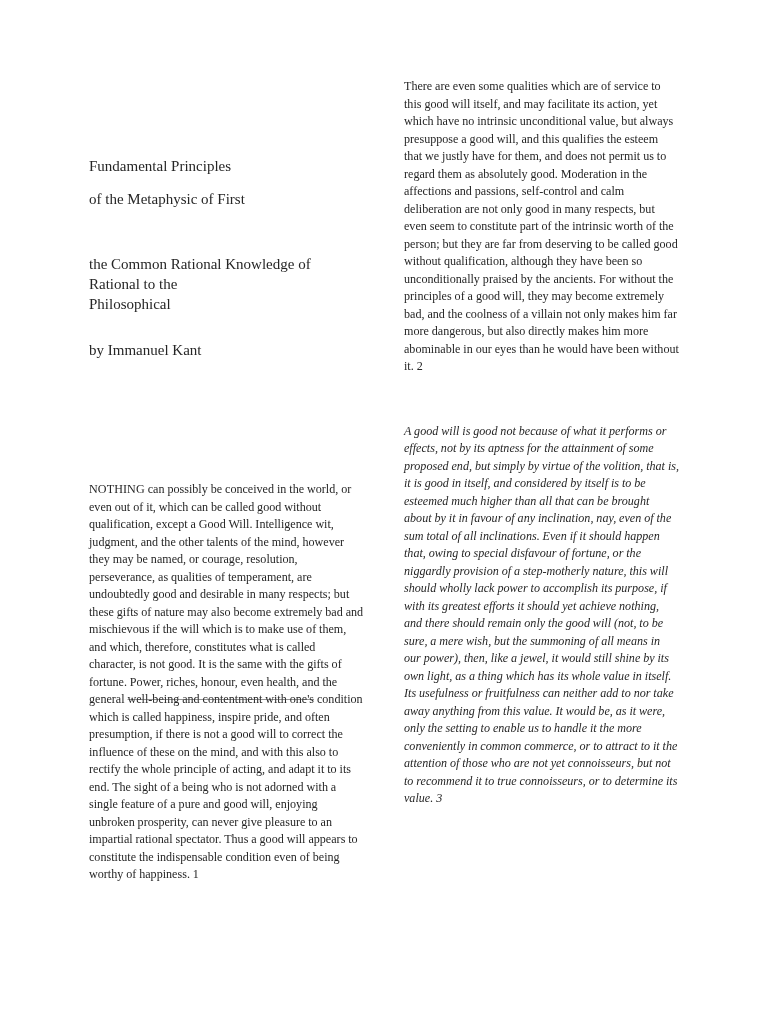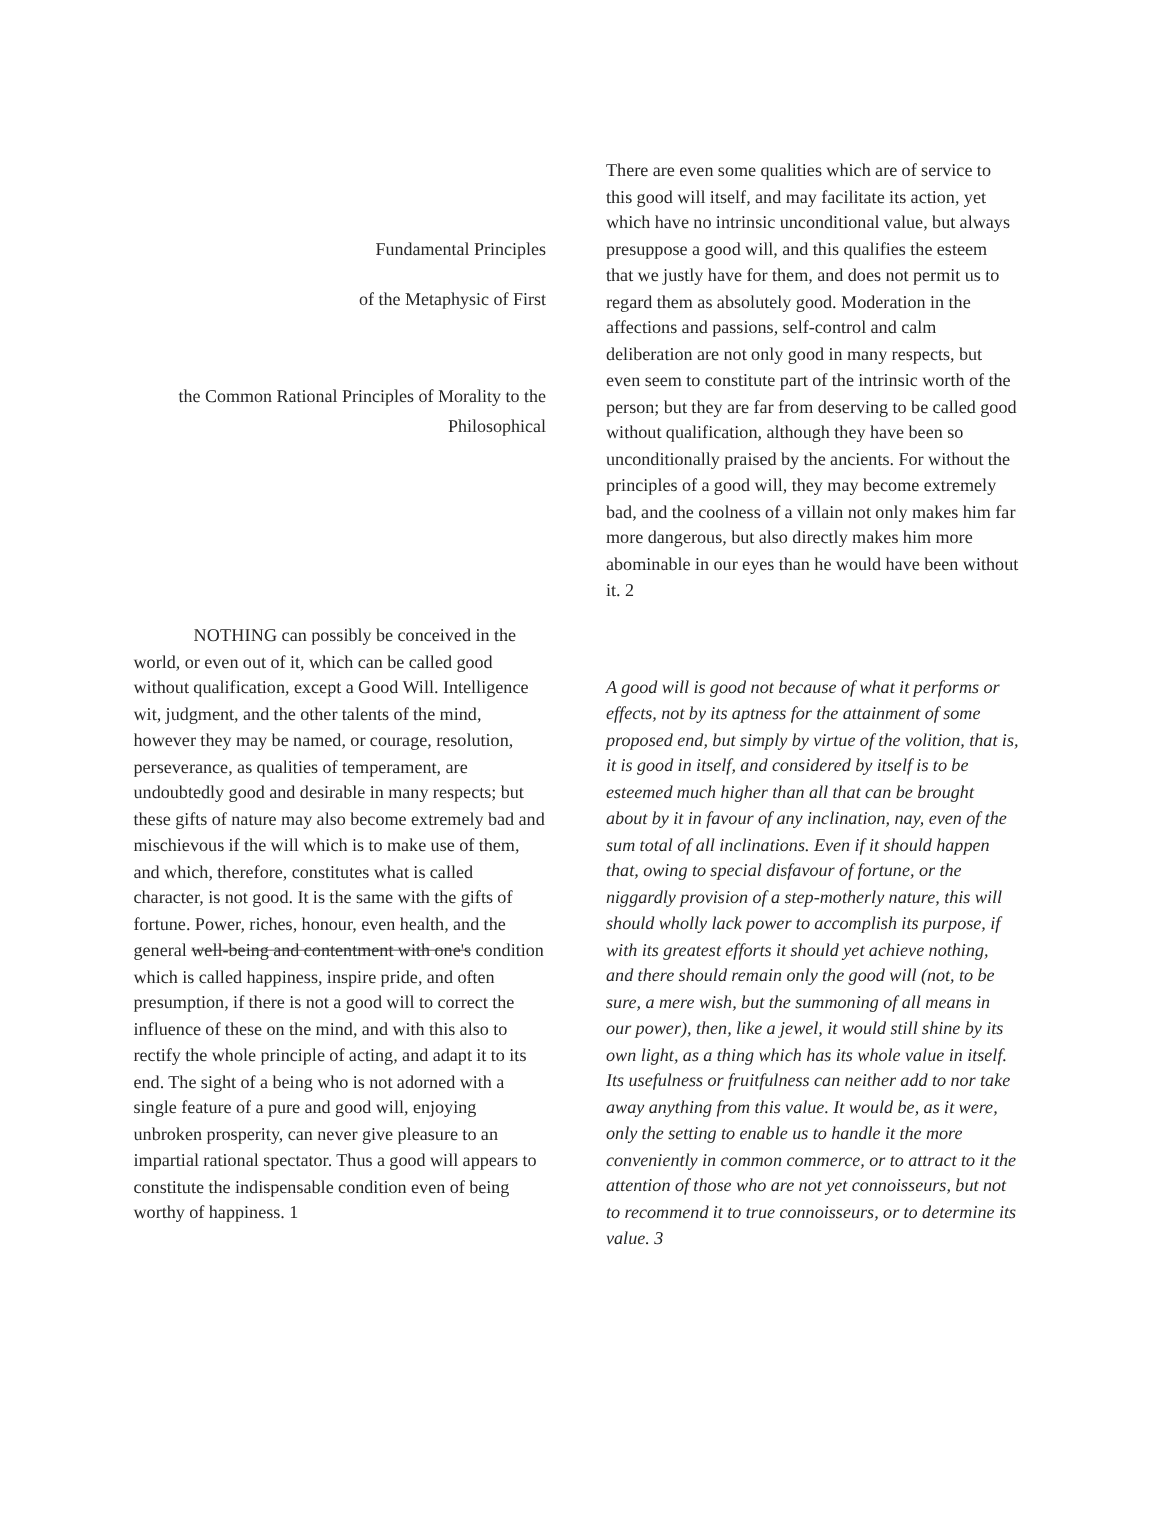--- a/index.html
+++ b/index.html
@@ -30,28 +30,28 @@
   }
 
   .column-left {
     left: 89px;
     top: 95px;
     width: 275px;
   }
 
   .column-right {
     left: 404px;
-    top: 105px;
+    top: 78px;
     width: 275px;
   }
 
   
   .title-block {
-    text-align: right;
-    font-size: 12px;
+    text-align: left;
+    font-size: 15px;
     line-height: 33px;
     color: #262626;
     padding-top: 55px;
   }
 
   .title-line {
     display: block;
     white-space: pre-wrap;
   }
 
@@ -93,38 +93,38 @@
   }
 
   .strikethrough-line {
     text-decoration: line-through;
     text-decoration-thickness: 1px;
     text-decoration-color: rgba(60, 60, 60, 0.55);
   }
 
   .nothing-lead {
     letter-spacing: 0.1px;
-    margin-left: 40px;
   }
 </style>
 </head>
 <body>
 
 <div class="page">
 
   <div class="column column-left">
 
     <div class="title-block">
       <span class="title-line">Fundamental Principles</span>
       <span class="title-line">of the Metaphysic of First</span>
       <div class="title-gap-large"></div>
       <div class="title-line-wrap">
-        <span class="sub">the Common Rational Principles of Morality to the</span>
+        <span class="sub">the Common Rational Knowledge of Rational to the</span>
         <span class="sub">Philosophical</span>
       </div>
+      <span class="title-line byline">by Immanuel Kant</span>
     </div>
 
     <p class="body-paragraph para-left-body"><span class="nothing-lead">NOTHING</span><span> can possibly be conceived in the world, or even out of it, which can be called good without qualification, except a Good Will. Intelligence wit, judgment, and the other talents of the mind, however they may be named, or courage, resolution, perseverance, as qualities of temperament, are undoubtedly good and desirable in many respects; but these gifts of nature may also become extremely bad and mischievous if the will which is to make use of them, and which, therefore, constitutes what is called character, is not good. It is the same with the gifts of fortune. Power, riches, honour, even health, and the general </span><span class="strikethrough-line">well-being and contentment with one's</span><span> condition which is called happiness, inspire pride, and often presumption, if there is not a good will to correct the influence of these on the mind, and with this also to rectify the whole principle of acting, and adapt it to its end. The sight of a being who is not adorned with a single feature of a pure and good will, enjoying unbroken prosperity, can never give pleasure to an impartial rational spectator. Thus a good will appears to constitute the indispensable condition even of being worthy of happiness. 1</span></p>
 
   </div>
 
   <div class="column column-right">
 
     <p class="body-paragraph">There are even some qualities which are of service to this good will itself, and may facilitate its action, yet which have no intrinsic unconditional value, but always presuppose a good will, and this qualifies the esteem that we justly have for them, and does not permit us to regard them as absolutely good. Moderation in the affections and passions, self-control and calm deliberation are not only good in many respects, but even seem to constitute part of the intrinsic worth of the person; but they are far from deserving to be called good without qualification, although they have been so unconditionally praised by the ancients. For without the principles of a good will, they may become extremely bad, and the coolness of a villain not only makes him far more dangerous, but also directly makes him more abominable in our eyes than he would have been without it. 2</p>
 

